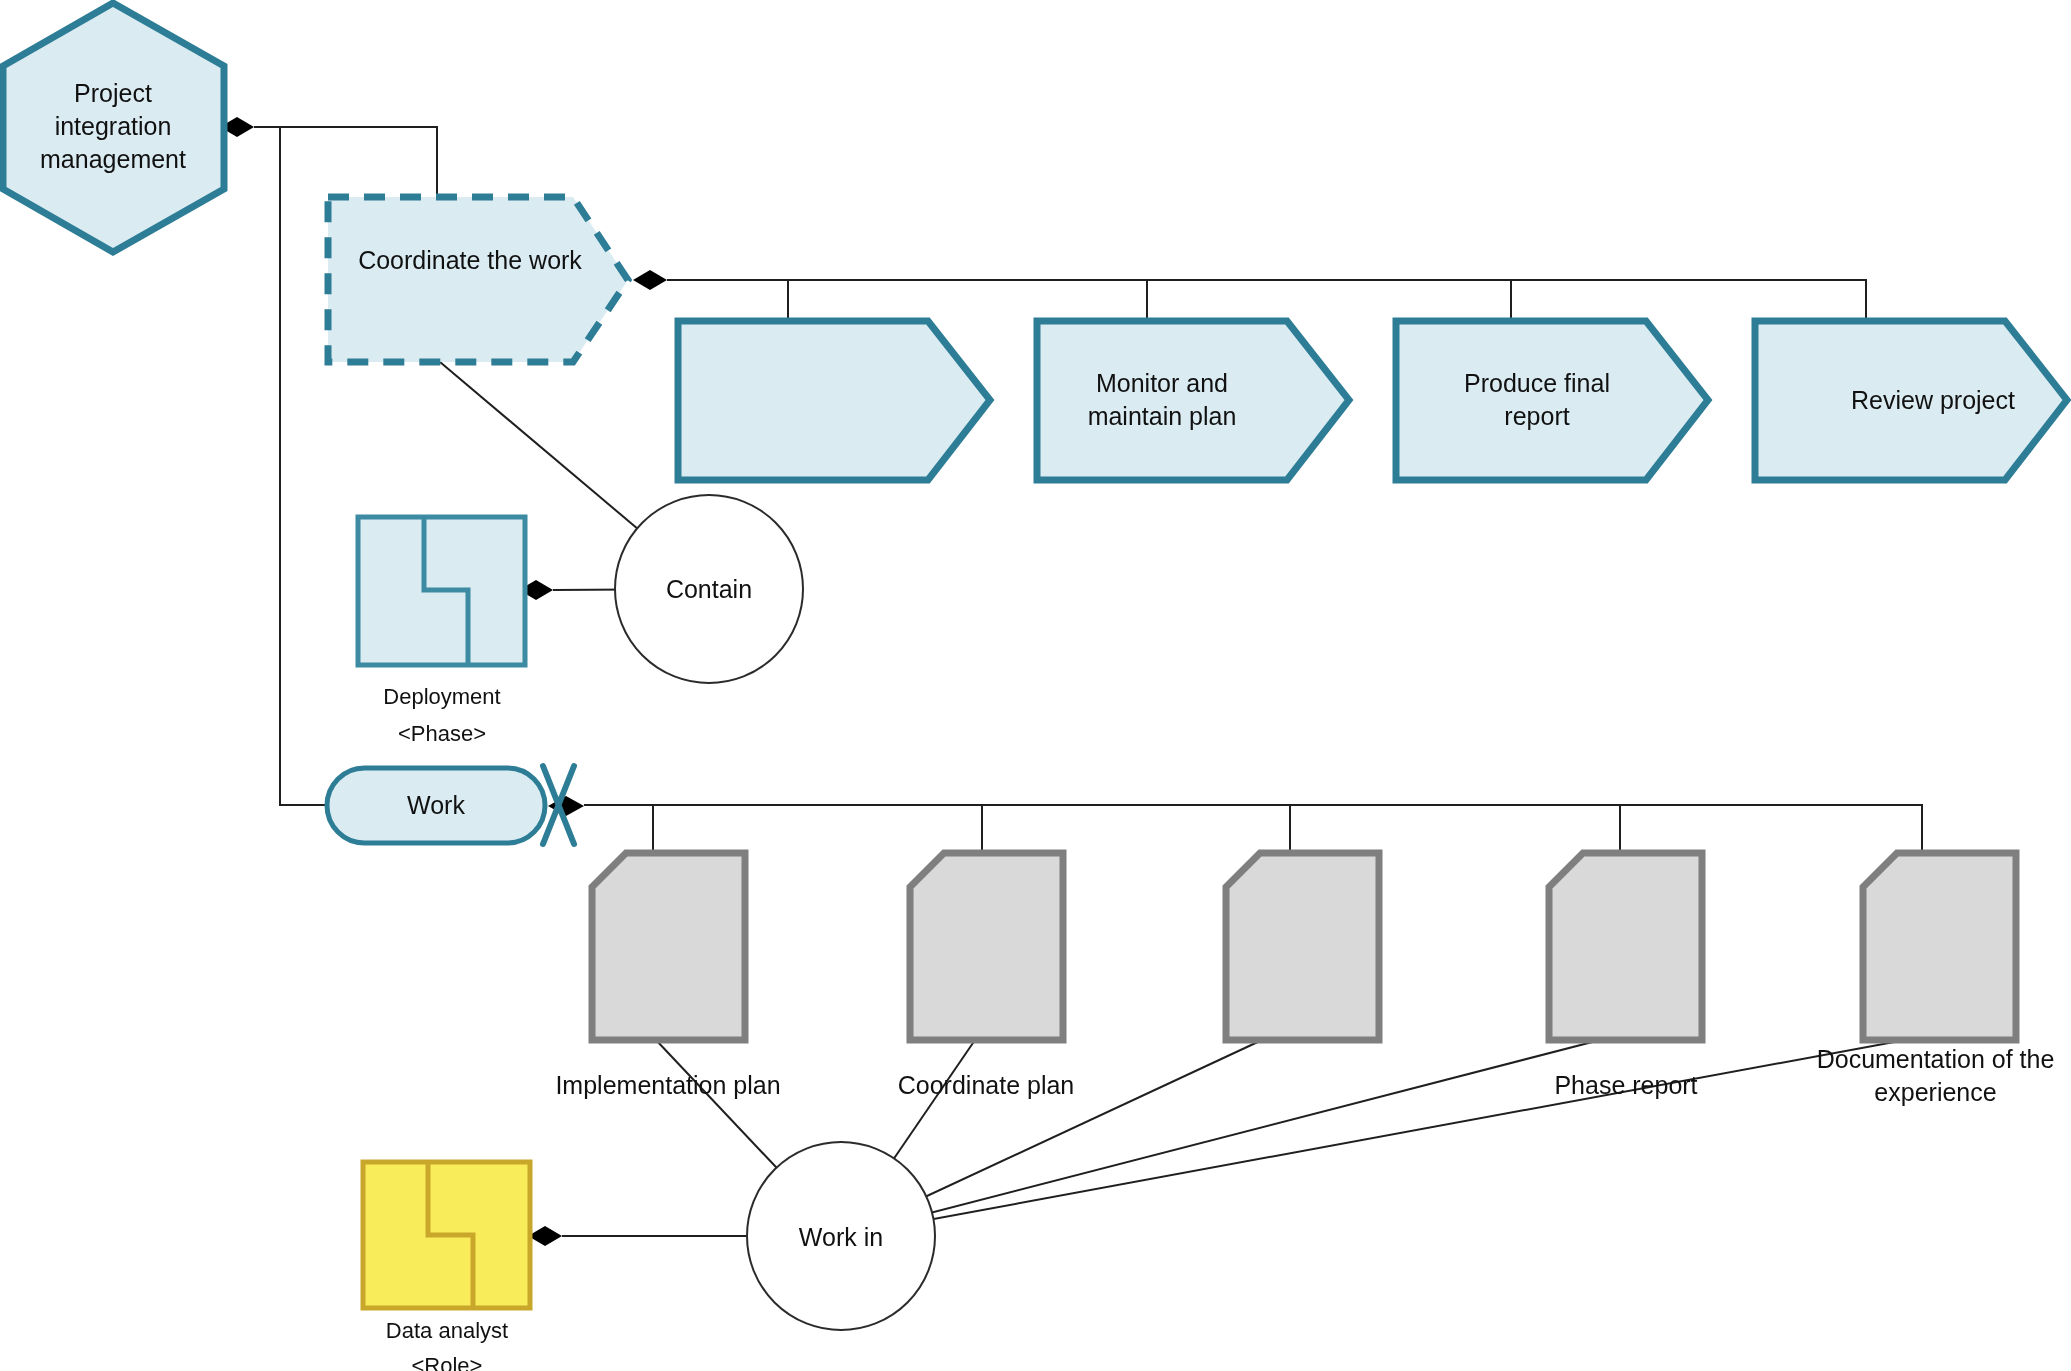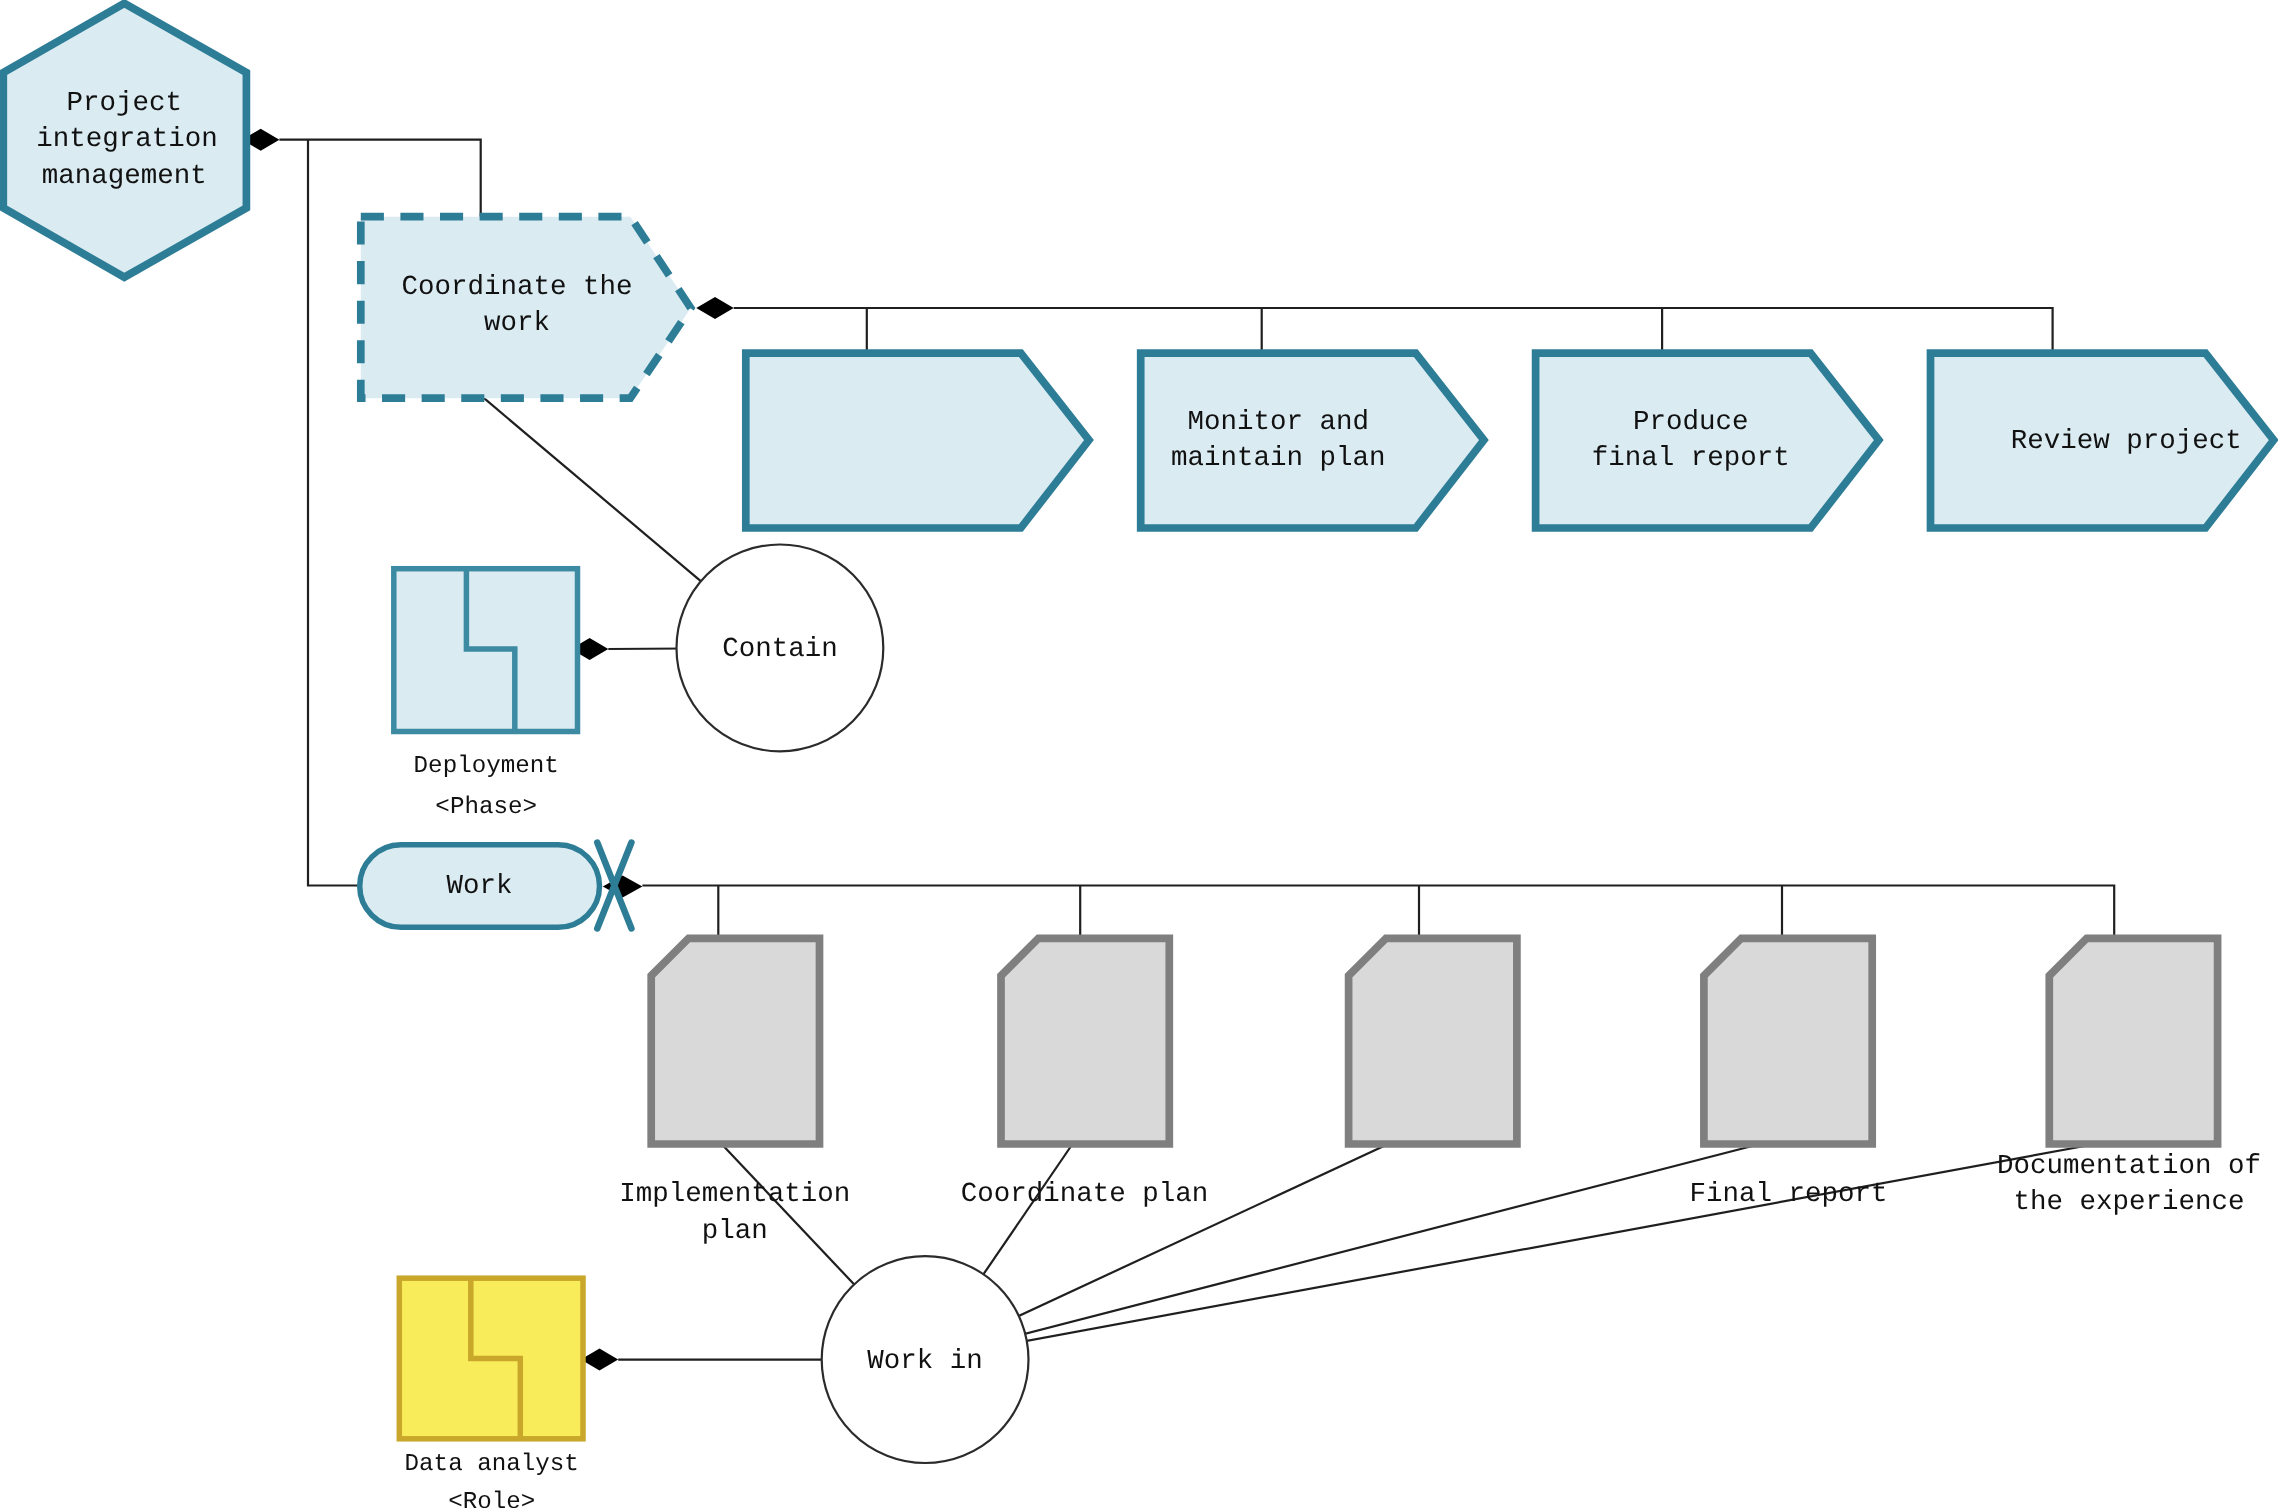--- a/index.html
+++ b/index.html
@@ -1,20 +1,20 @@
 <!DOCTYPE html>
 <html><head>
 <meta charset="utf-8">
 <style>
   html,body{margin:0;padding:0;background:#ffffff;}
   #canvas{
     position:relative;
     width:2071px;height:1371px;
     background:#ffffff;
-    font-family:Liberation Mono, monospace;
+    font-family:Liberation Sans, sans-serif;
     overflow:hidden;
   }
   #shapes{position:absolute;left:0;top:0;width:2071px;height:1371px;}
   .lbl{
     position:absolute;
     font-size:25px;line-height:33px;
     color:#111111;text-align:center;
     white-space:normal;
   }
   .cap{font-size:22px;line-height:34px;}
@@ -98,21 +98,21 @@
 
   <div class="lbl cap" style="left:332px;top:680px;width:220px;">Deployment</div>
   <div class="lbl cap" style="left:332px;top:717px;width:220px;">&lt;Phase&gt;</div>
 
   <div class="lbl" style="left:629px;top:573px;width:160px;">Contain</div>
 
   <div class="lbl" style="left:327px;top:789px;width:218px;">Work</div>
 
   <div class="lbl" style="left:528px;top:1069px;width:280px;">Implementation plan</div>
   <div class="lbl" style="left:846px;top:1069px;width:280px;">Coordinate plan</div>
-  <div class="lbl" style="left:1486px;top:1069px;width:280px;">Final report</div>
+  <div class="lbl" style="left:1486px;top:1069px;width:280px;">Phase report</div>
   <div class="lbl" style="left:1793px;top:1043px;width:285px;">Documentation of the experience</div>
 
   <div class="lbl" style="left:761px;top:1221px;width:160px;">Work in</div>
 
   <div class="lbl cap" style="left:337px;top:1314px;width:220px;">Data analyst</div>
   <div class="lbl cap" style="left:337px;top:1349px;width:220px;">&lt;Role&gt;</div>
 
 </div>
 
 </body></html>

